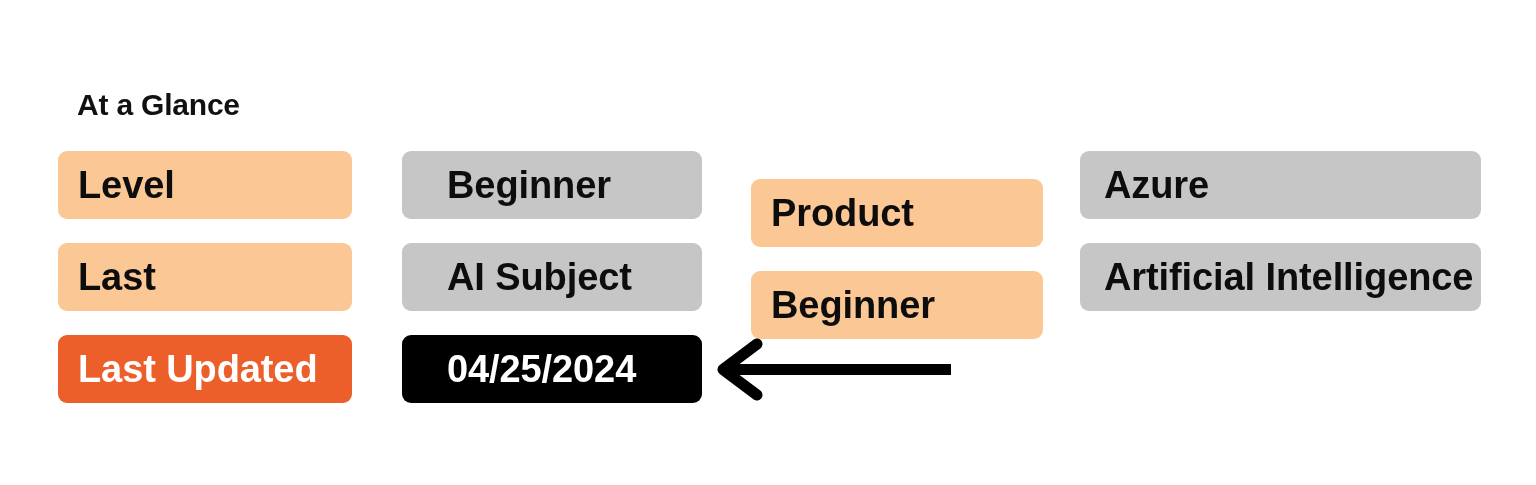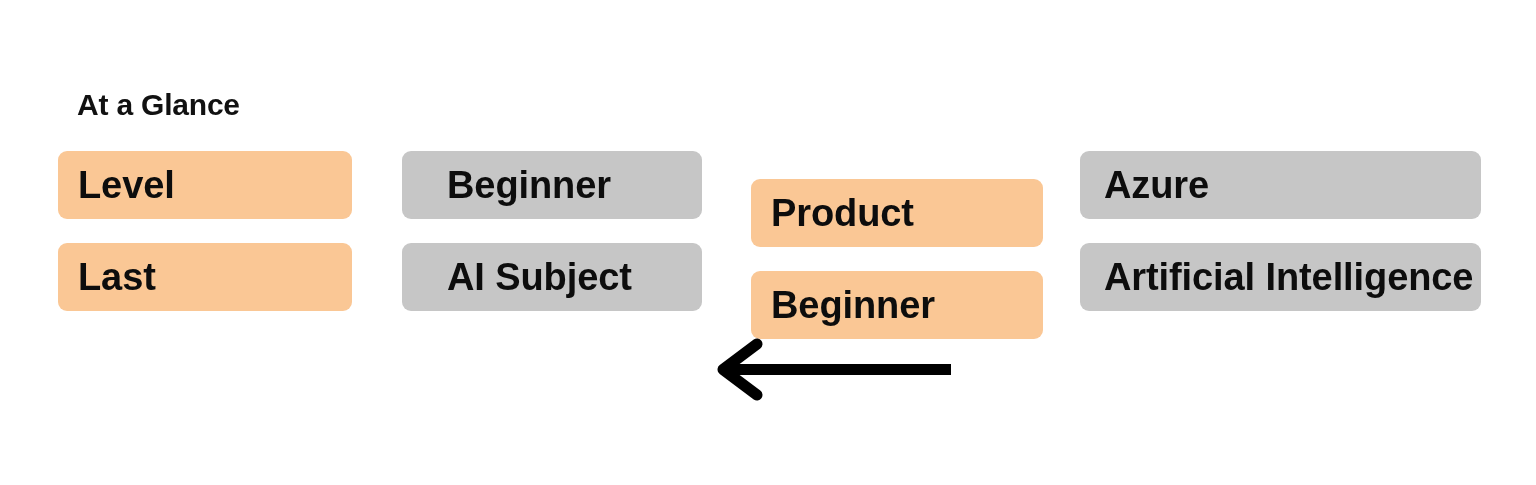--- a/index.html
+++ b/index.html
@@ -113,20 +113,24 @@
       <div class="pill value col-4 sw-gray">Azure</div>
     </div>
 
     <div class="row">
       <div class="pill col-1 sw-peach">Last</div>
       <div class="pill value col-2 sw-gray">AI Subject</div>
       <div class="pill col-3 sw-peach">Beginner</div>
       <div class="pill value col-4 sw-gray">Artificial Intelligence</div>
     </div>
 
+    <div class="row">
+      <div class="pill col-1 sw-orange">Last Updated</div>
+      <div class="pill value col-2 sw-black">04/25/2024</div>
+    </div>
 
   </div>
 
   <div class="arrow-annotation">
     <svg viewBox="0 0 246 68" xmlns="http://www.w3.org/2000/svg" aria-hidden="true">
       <g fill="none" stroke="#000000" stroke-width="11" stroke-linecap="round" stroke-linejoin="round">
         <path d="M 8 33.5 L 237 33.5" stroke-linecap="butt"></path>
         <path d="M 43 8 L 9 33.5 L 43 59"></path>
       </g>
     </svg>

